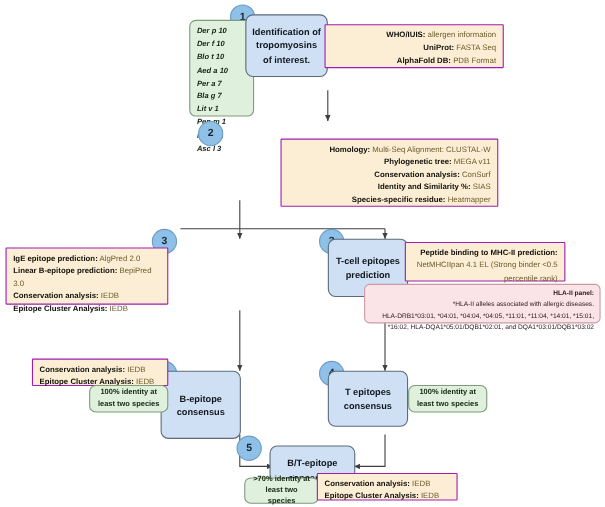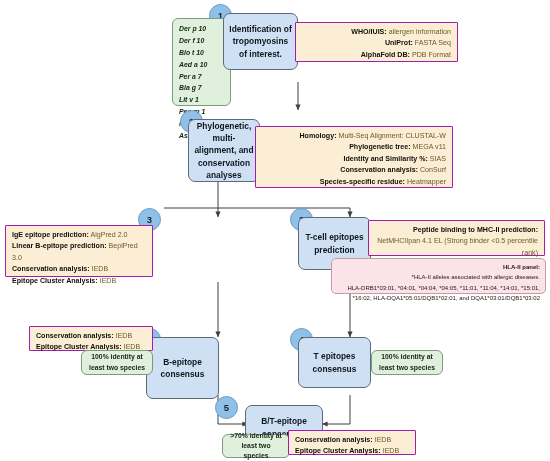--- a/index.html
+++ b/index.html
@@ -125,42 +125,39 @@
     <div>
       <b>AlphaFold DB:</b>
       <span class="v">PDB Format</span>
     </div>
   </div>
 
   <div class="step" style="left:180px;top:110px;">
     <span>2</span>
   </div>
 
-  <div class="node proc" style="left:188px;top:119px;width:72px;height:63px;">
-    <span>Phylogenetic, multi-alignment, and conservation analyses</span>
-  </div>
 
   <div class="node tool" style="left:255px;top:126px;width:198px;height:62px;">
     <div>
       <b>Homology:</b>
       <span class="v">Multi-Seq Alignment: CLUSTAL-W</span>
     </div>
     <div>
       <b>Phylogenetic tree:</b>
       <span class="v">MEGA v11</span>
     </div>
     <div>
+      <b>Conservation analysis:</b>
+      <span class="v">ConSurf</span>
+    </div>
+    <div>
       <b>Identity and Similarity %:</b>
       <span class="v">SIAS</span>
     </div>
     <div>
-      <b>Conservation analysis:</b>
-      <span class="v">ConSurf</span>
-    </div>
-    <div>
       <b>Species-specific residue:</b>
       <span class="v">Heatmapper</span>
     </div>
   </div>
 
   <div class="step" style="left:138px;top:208px;">
     <span>3</span>
   </div>
 
 
@@ -184,21 +181,21 @@
   </div>
 
   <div class="step" style="left:290px;top:208px;">
     <span>3</span>
   </div>
 
   <div class="node proc" style="left:298px;top:217px;width:73px;height:53px;">
     <span>T-cell epitopes prediction</span>
   </div>
 
-  <div class="node tool" style="left:368px;top:220px;width:177px;height:36px;">
+  <div class="node tool" style="left:368px;top:220px;width:146px;height:36px;">
     <div>
       <b>Peptide binding to MHC-II prediction:</b>
     </div>
     <div>
       <span class="v">NetMHCIIpan 4.1 EL (Strong binder &lt;0.5 percentile rank)</span>
     </div>
   </div>
 
   <div class="node pink" style="left:331px;top:258px;width:215px;height:36px;">
     <div class="hd">HLA-II panel:</div>

